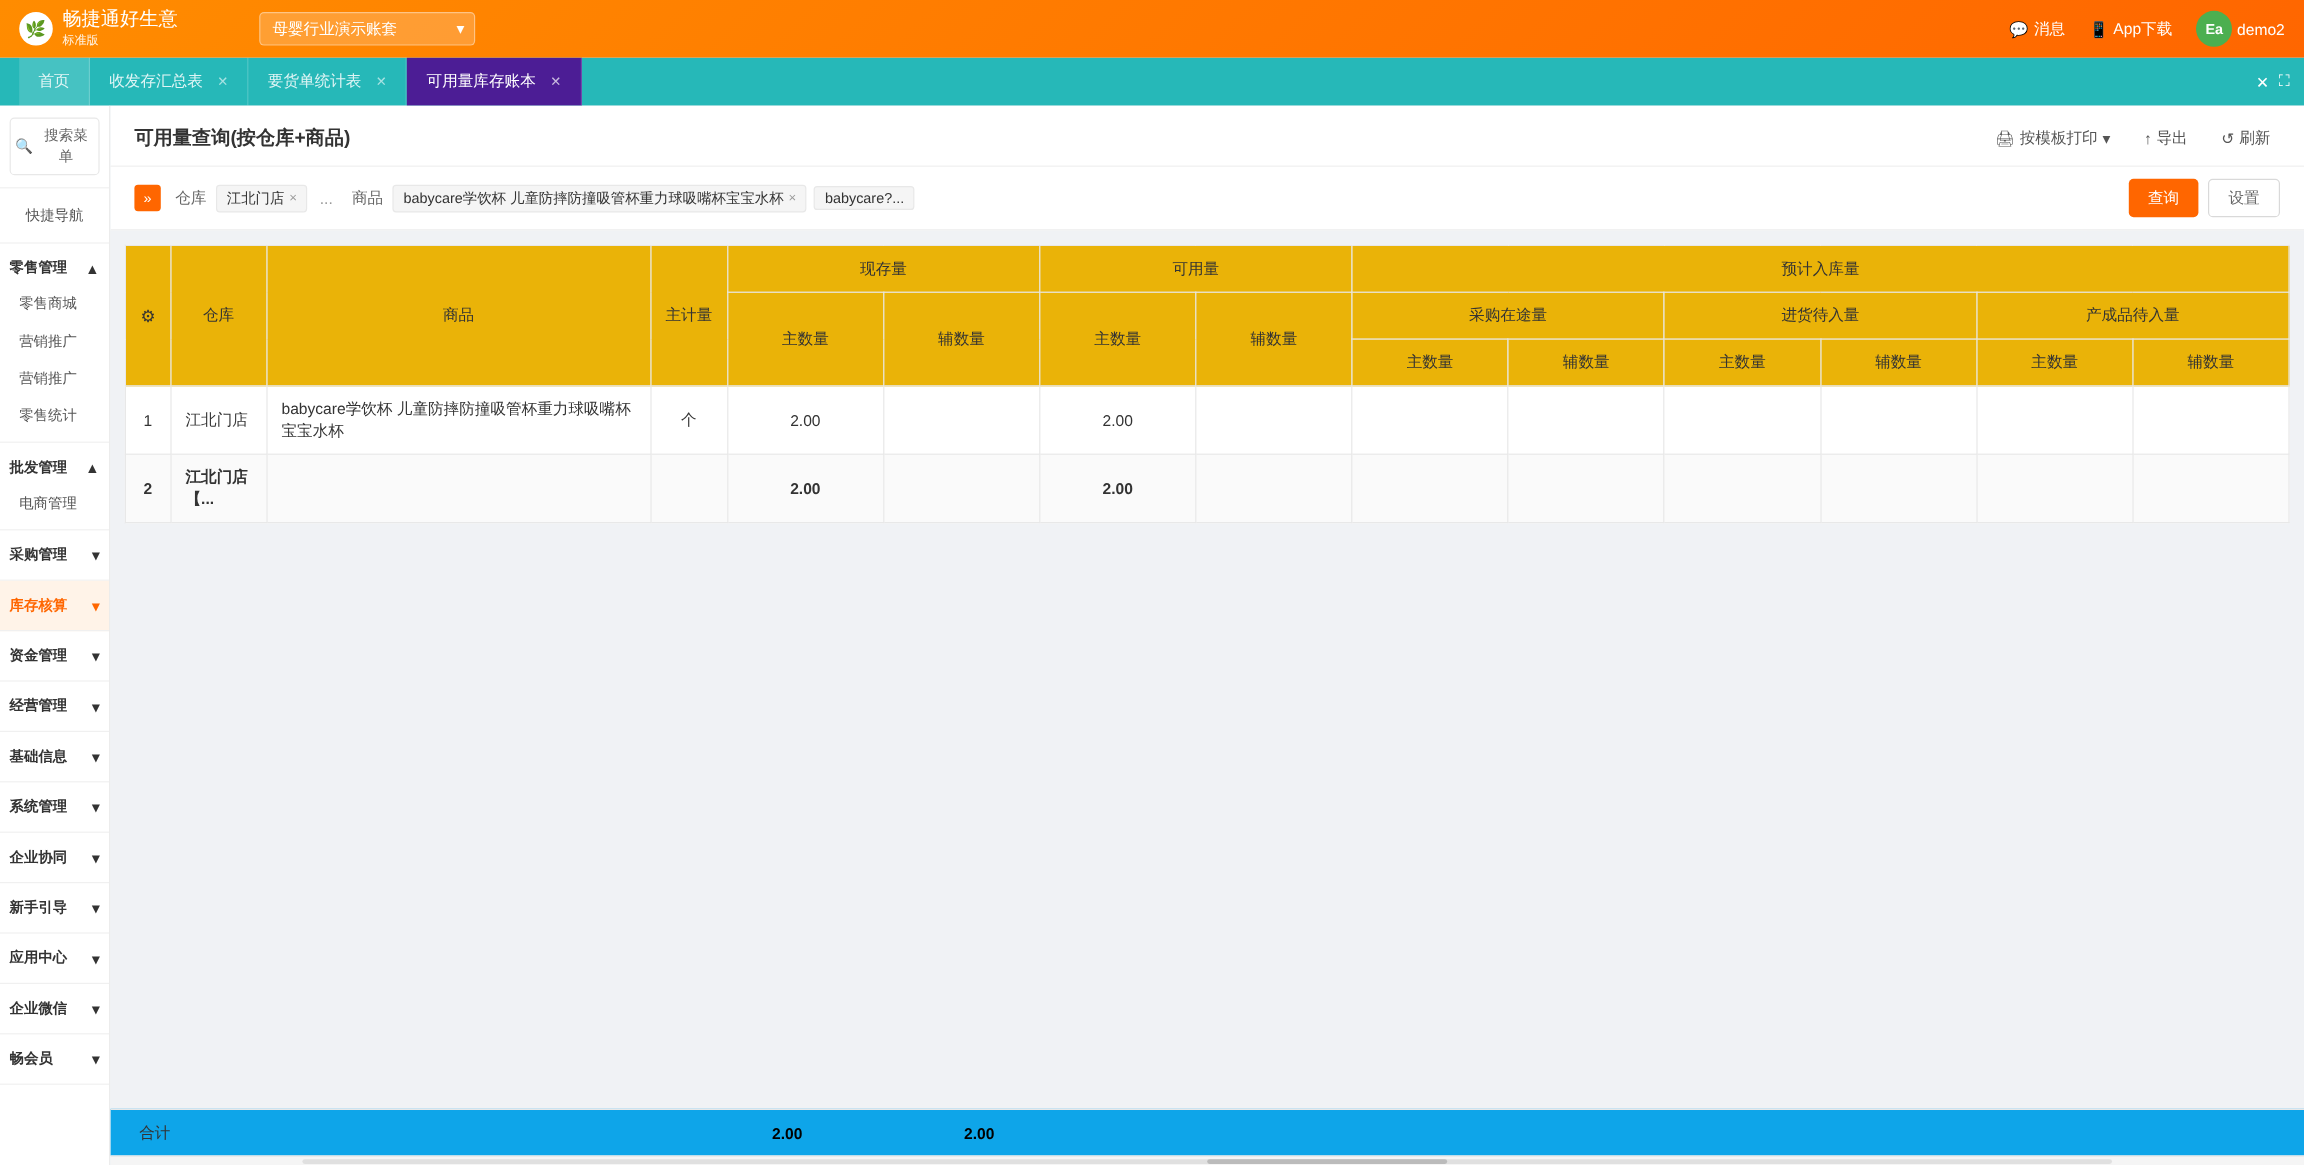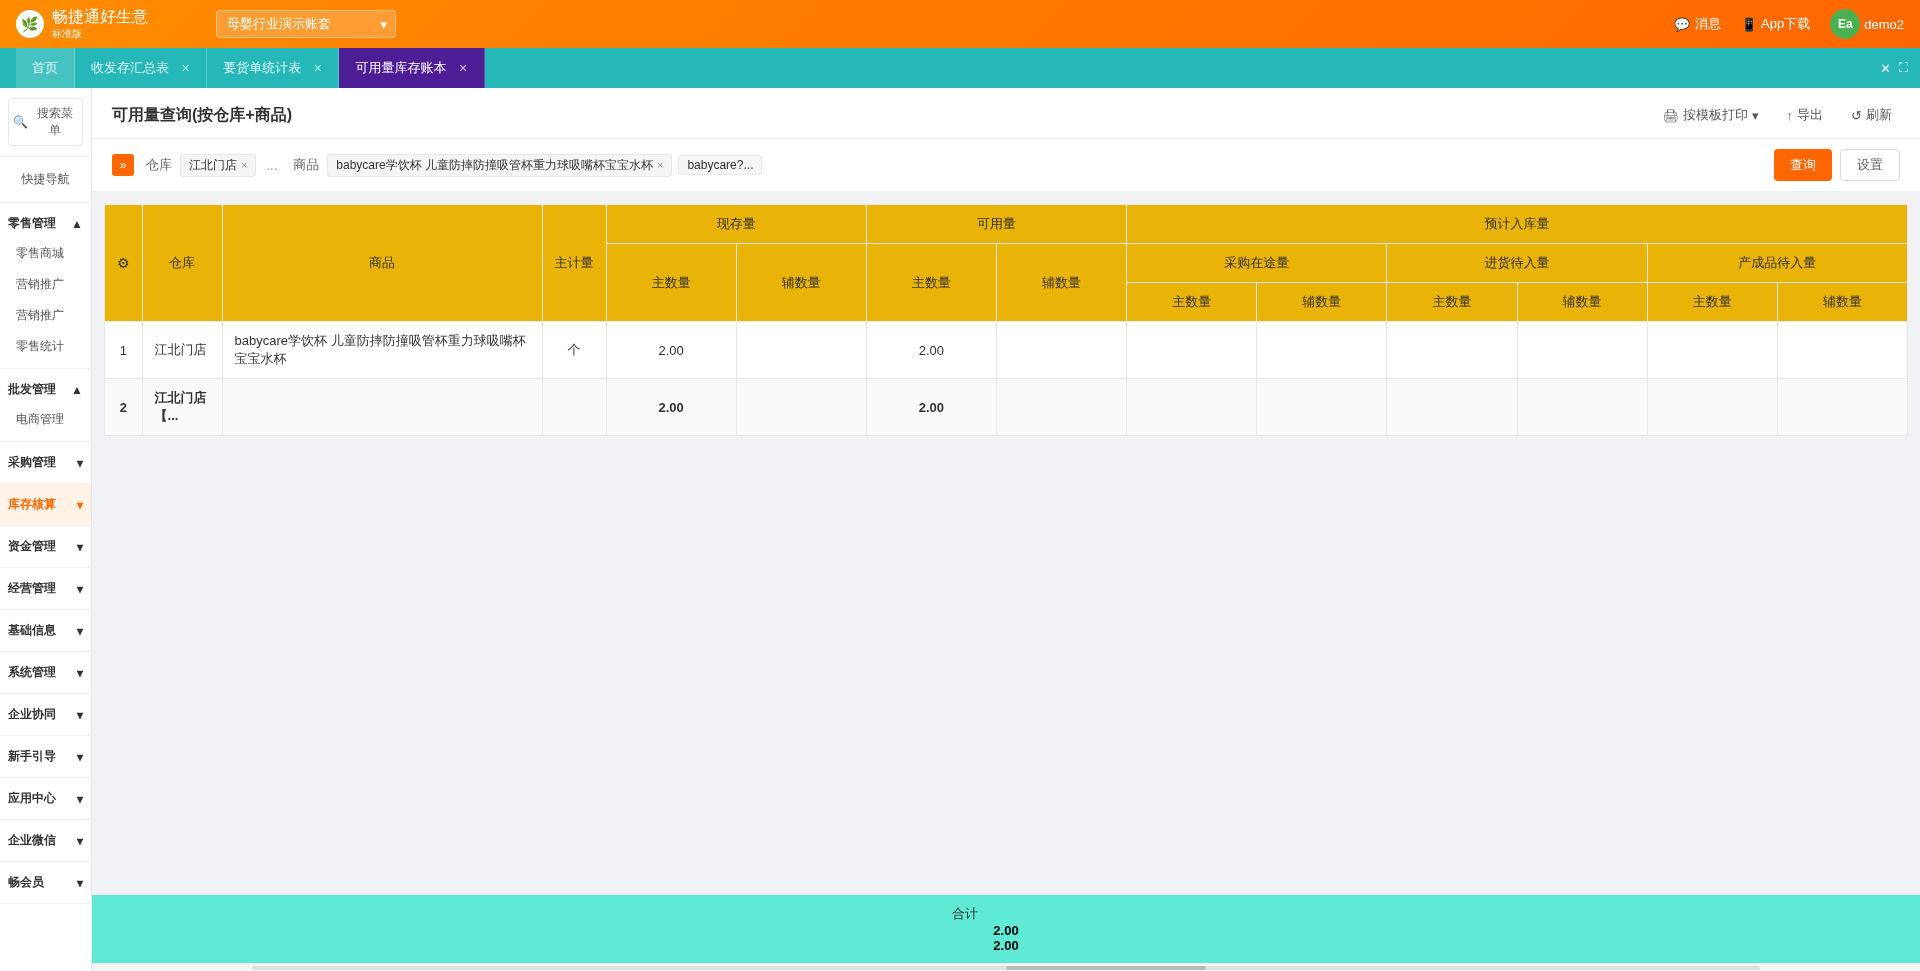--- a/index.html
+++ b/index.html
@@ -683,21 +683,21 @@
             <td></td>
             <td></td>
             <td></td>
             <td></td>
             <td></td>
           </tr>
         </tbody>
       </table>
     </div>
 
-    <div class="table-footer" style="border-top:1px solid #e8e8e8; padding: 10px 12px; background:#5eead4; flex-shrink:0;flex-direction:column;">
+    <div class="table-footer" style="border-top:1px solid #e8e8e8; padding: 10px 12px; background:#0ea5e9; flex-shrink:0;">
       <span class="footer-label" style="min-width:120px; font-weight:500;">合计</span>
 
       <span style="min-width:320px; display:inline-block;"></span>
       <span style="min-width:60px; display:inline-block;"></span>
       <span style="min-width:80px; display:inline-block; text-align:center; font-weight:600;">2.00</span>
       <span style="min-width:80px; display:inline-block;"></span>
       <span style="min-width:80px; display:inline-block; text-align:center; font-weight:600;">2.00</span>
     </div>
 
     <div class="bottom-scrollbar">

